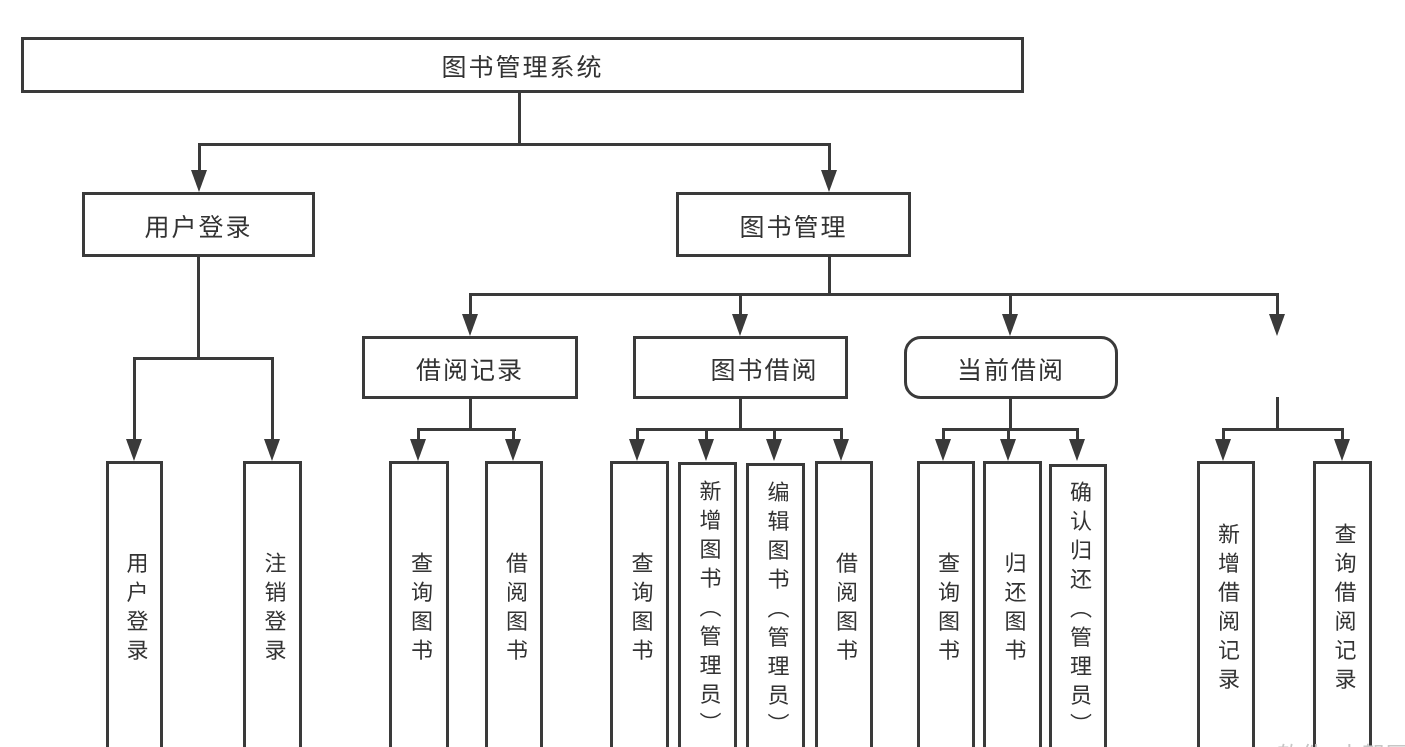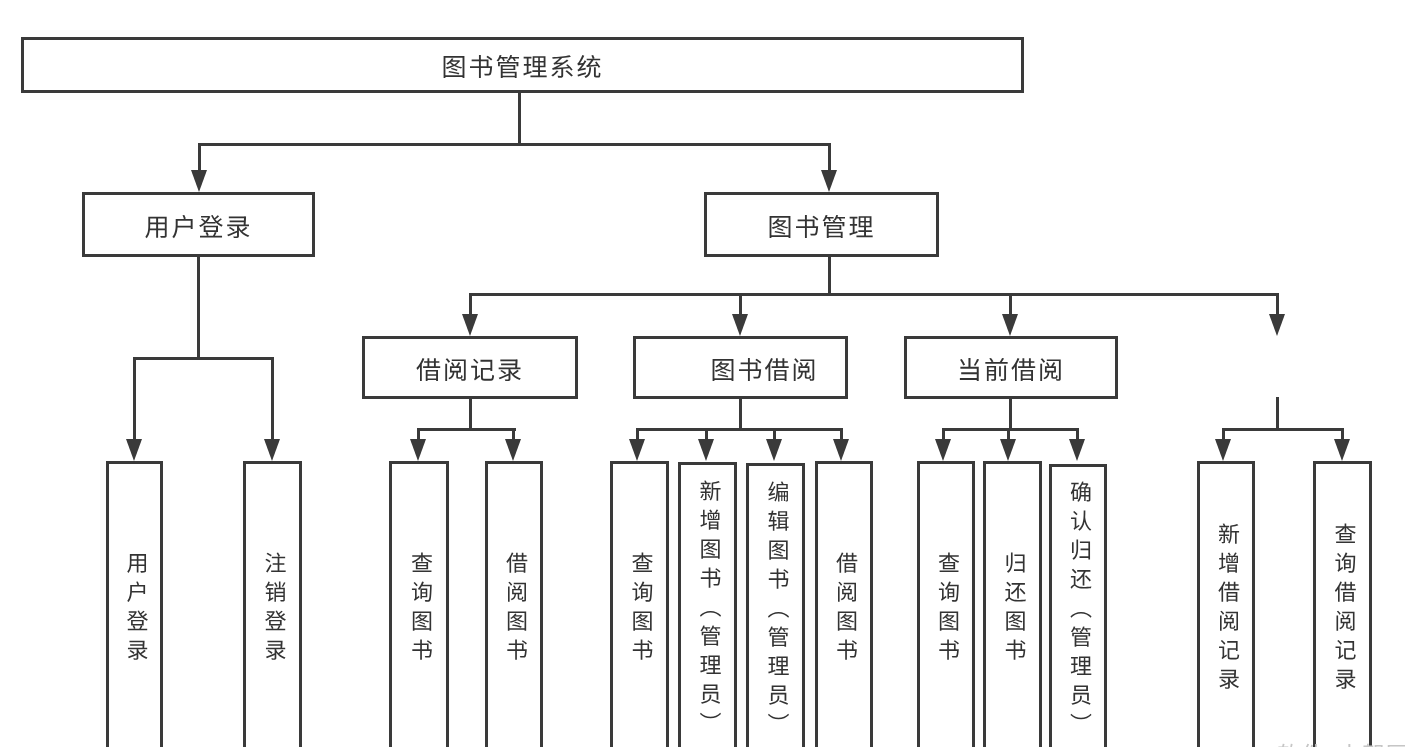--- a/index.html
+++ b/index.html
@@ -60,24 +60,24 @@
     top: 712px;
     font-size: 23px;
     color: var(--wm);
     letter-spacing: 1px;
     white-space: nowrap;
     z-index: 5;
   }
   
   #b-root       { left: 21px;   top: 13px;  width: 1003px; height: 56px; }
   #b-user-login { left: 82px;   top: 168px; width: 233px;  height: 65px; }
-  #b-book-mgmt  { left: 704px;  top: 168px; width: 235px;  height: 65px; }
+  #b-book-mgmt  { left: 676px;  top: 168px; width: 235px;  height: 65px; }
   #b-new-rec    { left: 362px;  top: 312px; width: 216px;  height: 63px; }
   #b-borrow     { left: 633px;  top: 312px; width: 215px;  height: 63px; padding-left: 48px; }
-  #b-current    { left: 904px;  top: 312px; width: 214px;  height: 63px; }
+  #b-current    { left: 904px;  top: 312px; width: 214px;  height: 63px; border-radius: 17px; }
   #b-record     { left: 1172px; top: 312px; width: 210px;  height: 63px; }
   #f1  { left: 106px;  top: 437px; width: 57px; height: 298px; }
   #f2  { left: 243px;  top: 437px; width: 59px; height: 298px; }
   #f3  { left: 389px;  top: 437px; width: 60px; height: 298px; }
   #f4  { left: 485px;  top: 437px; width: 58px; height: 298px; }
   #f5  { left: 610px;  top: 437px; width: 59px; height: 298px; }
   #f6  { left: 678px;  top: 438px; width: 59px; height: 297px; }
   #f7  { left: 746px;  top: 439px; width: 59px; height: 296px; }
   #f8  { left: 815px;  top: 437px; width: 58px; height: 298px; }
   #f9  { left: 917px;  top: 437px; width: 58px; height: 298px; }

